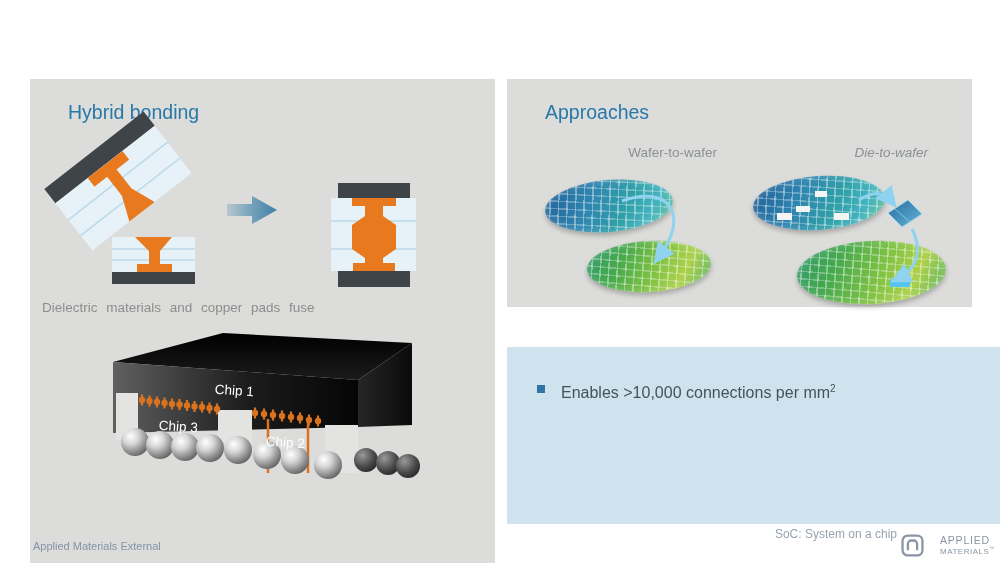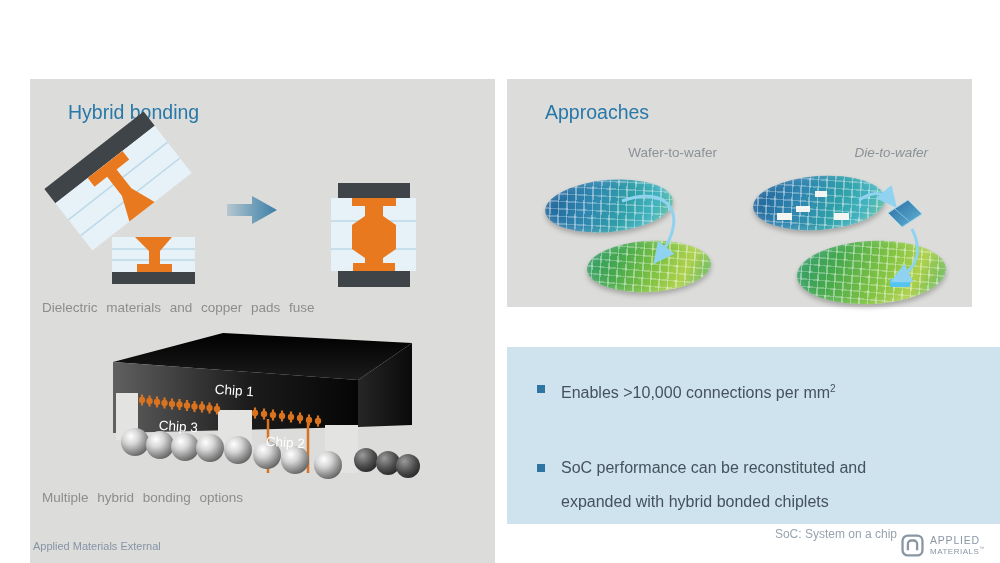--- a/index.html
+++ b/index.html
@@ -38,21 +38,21 @@
   #kp-row-0{top:30px;} #kp-row-1{top:68px;} #kp-row-2{top:106px;}
   .kp-bullet{width:8px;height:8px;background:#2e75a3;margin-top:8px;flex:0 0 auto;}
   .kp-text{margin-left:16px;font-size:16px;color:#45525c;line-height:24px;white-space:nowrap;}
   #kp-row-2 .kp-bullet{margin-top:11px;}
   #kp-row-2 .kp-text{white-space:normal;width:372px;line-height:30px;}
   .kp-text sup{font-size:10px;}
   
   .footer-classification{position:absolute;left:33px;top:540px;font-size:11px;color:#8694a6;}
   .footnote{position:absolute;right:103px;top:527px;font-size:12px;color:#97a3ae;}
   .logo{position:absolute;left:901px;top:534px;display:flex;align-items:center;color:#8a96a4;}
-  .logo-text{margin-left:6px;line-height:1;}
+  .logo-text{margin-left:16px;line-height:1;}
   .logo-line1{font-size:10.5px;letter-spacing:.8px;}
   .logo-line2{font-size:8px;letter-spacing:.5px;margin-top:1px;}
   .logo-line2 sup{font-size:5px;}
 </style>
 </head>
 <body>
 
 <div class="slide">
 
 
@@ -164,21 +164,20 @@
         <circle cx="237" cy="376" r="14" fill="url(#ballGrad)"></circle>
         <circle cx="265" cy="381" r="14" fill="url(#ballGrad)"></circle>
         <circle cx="298" cy="386" r="14" fill="url(#ballGrad)"></circle>
         <text x="204" y="316" transform="rotate(4 204 316)" text-anchor="middle" font-size="13.5" fill="#ffffff">Chip 1</text>
         <text x="148" y="352" transform="rotate(4 148 352)" text-anchor="middle" font-size="13.5" fill="#ffffff">Chip 3</text>
         <text x="255" y="368" transform="rotate(4 255 368)" text-anchor="middle" font-size="13.5" fill="#ffffff">Chip 2</text>
       </g>
     </svg>
 
     <div class="caption" id="caption-fuse">Dielectric materials and copper pads fuse</div>
-    <div class="caption" id="caption-options">Multiple hybrid bonding options</div>
   </div>
 
   <div class="panel" id="panel-approaches">
     <div class="panel-heading">Approaches</div>
     <div class="wafer-label" id="label-w2w">Wafer-to-wafer</div>
     <div class="wafer-label" id="label-d2w">Die-to-wafer</div>
 
     <div class="wafer wafer-blue" id="wafer-w2w-top">
         <div class="wafer-grid"></div>
       </div>
@@ -220,24 +219,20 @@
         <polygon points="381,134 401,121 415,135 395,148" fill="url(#dieGrad)" stroke="#9fd4e8" stroke-width="1"></polygon>
         <line x1="388" y1="130" x2="403" y2="143" stroke="#7ec2de" stroke-width="1"></line>
       </g>
     </svg>
   </div>
 
   <div class="panel" id="panel-points">
     <div class="kp-row" id="kp-row-0">
       <div class="kp-bullet"></div>
       <div class="kp-text"><span>Enables &gt;10,000 connections per mm</span><sup>2</sup></div>
-    </div>
-    <div class="kp-row" id="kp-row-2">
-      <div class="kp-bullet"></div>
-      <div class="kp-text"><span>SoC performance can be reconstituted and expanded with hybrid bonded chiplets</span><sup></sup></div>
     </div>
   </div>
 
   <div class="footer-classification">Applied Materials External</div>
   <div class="footnote">SoC: System on a chip</div>
 
   <div class="logo">
     <svg width="23" height="23" viewBox="0 0 24 24">
       <rect x="1.6" y="1.6" width="20.8" height="20.8" rx="5.5" fill="none" stroke="#8a96a4" stroke-width="2.4"></rect>
       <path d="M7.2 17 V10.2 a3.4 3.4 0 0 1 3.4,-3.4 h2.8 a3.4 3.4 0 0 1 3.4,3.4 V17" fill="none" stroke="#8a96a4" stroke-width="2.4"></path>

